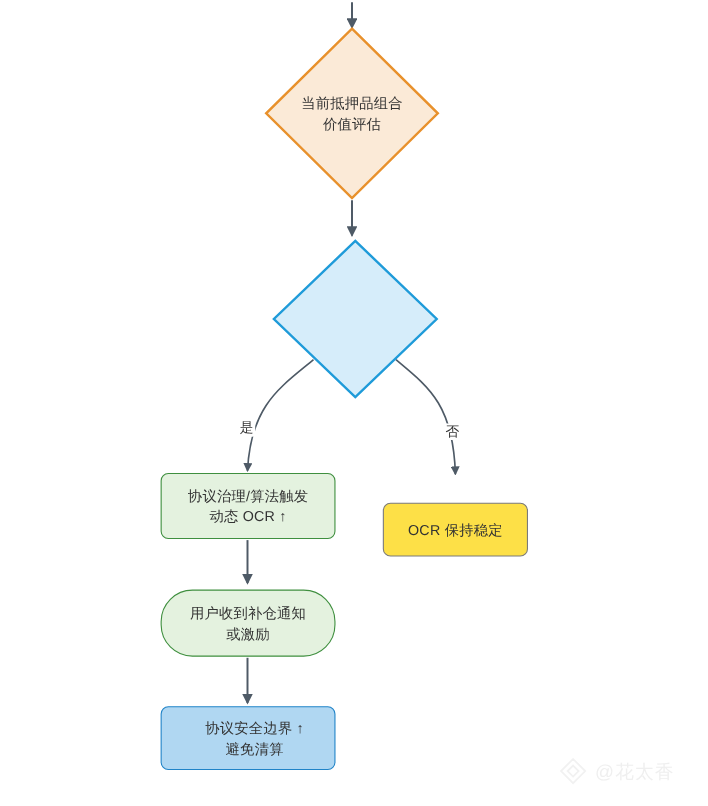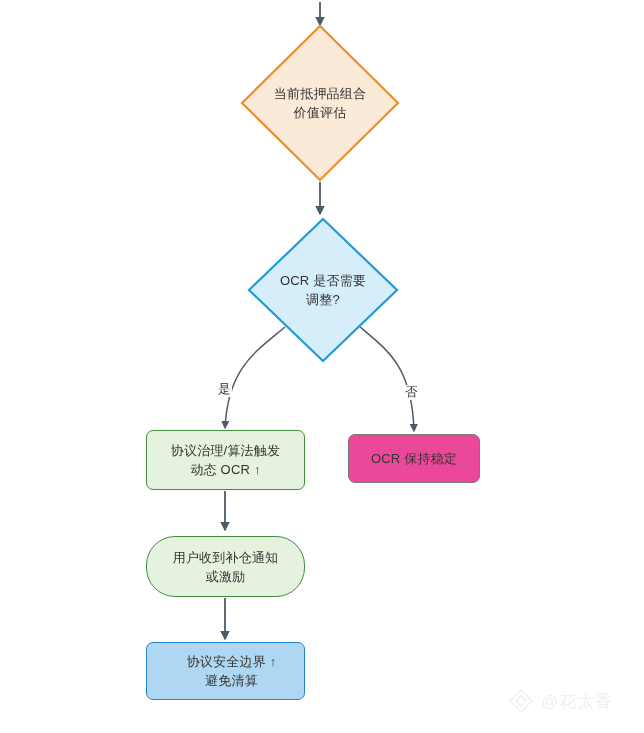--- a/index.html
+++ b/index.html
@@ -65,21 +65,22 @@
   .rect.green {
     border-color: #3f8f3f;
     background: #e4f2df;
   }
   .rect.blue {
     border-color: #2184c8;
     background: #b0d7f2;
   }
   .rect.gray {
     border-color: #7a7a7a;
-    background: #ec4899;
+    background: #fde047;
+    margin-top: 23px;
   }
 
   
   .edge-label {
     position: absolute;
     font-size: 12.5px;
     color: #333333;
     background: #ffffff;
     padding: 0 1px;
     line-height: 15px;
@@ -131,22 +132,20 @@
       <polygon points="80,2 158,79 80,156 2,79" fill="#fbead7" stroke="#e8912c" stroke-width="2.2"></polygon>
     </svg>
     <span class="dia-label">当前抵押品组合
 价值评估</span>
   </div>
 
   <div class="node diamond" style="left:247px; top:217px; width:152px; height:146px;">
     <svg class="dia-shape" viewBox="0 0 152 146" preserveAspectRatio="none" xmlns="http://www.w3.org/2000/svg">
       <polygon points="76,2 150,73 76,144 2,73" fill="#d6edfa" stroke="#1f9bd9" stroke-width="2.2"></polygon>
     </svg>
-    <span class="dia-label">OCR 是否需要
-调整?</span>
   </div>
 
   <div class="edge-label" style="left:217px; top:382px;">是</div>
 
   <div class="edge-label" style="left:404px; top:385px;">否</div>
 
   <div class="node rect green" style="left:146px; top:430px; width:159px; height:60px;">
     <span>协议治理/算法触发
 动态 OCR ↑</span>
   </div>

